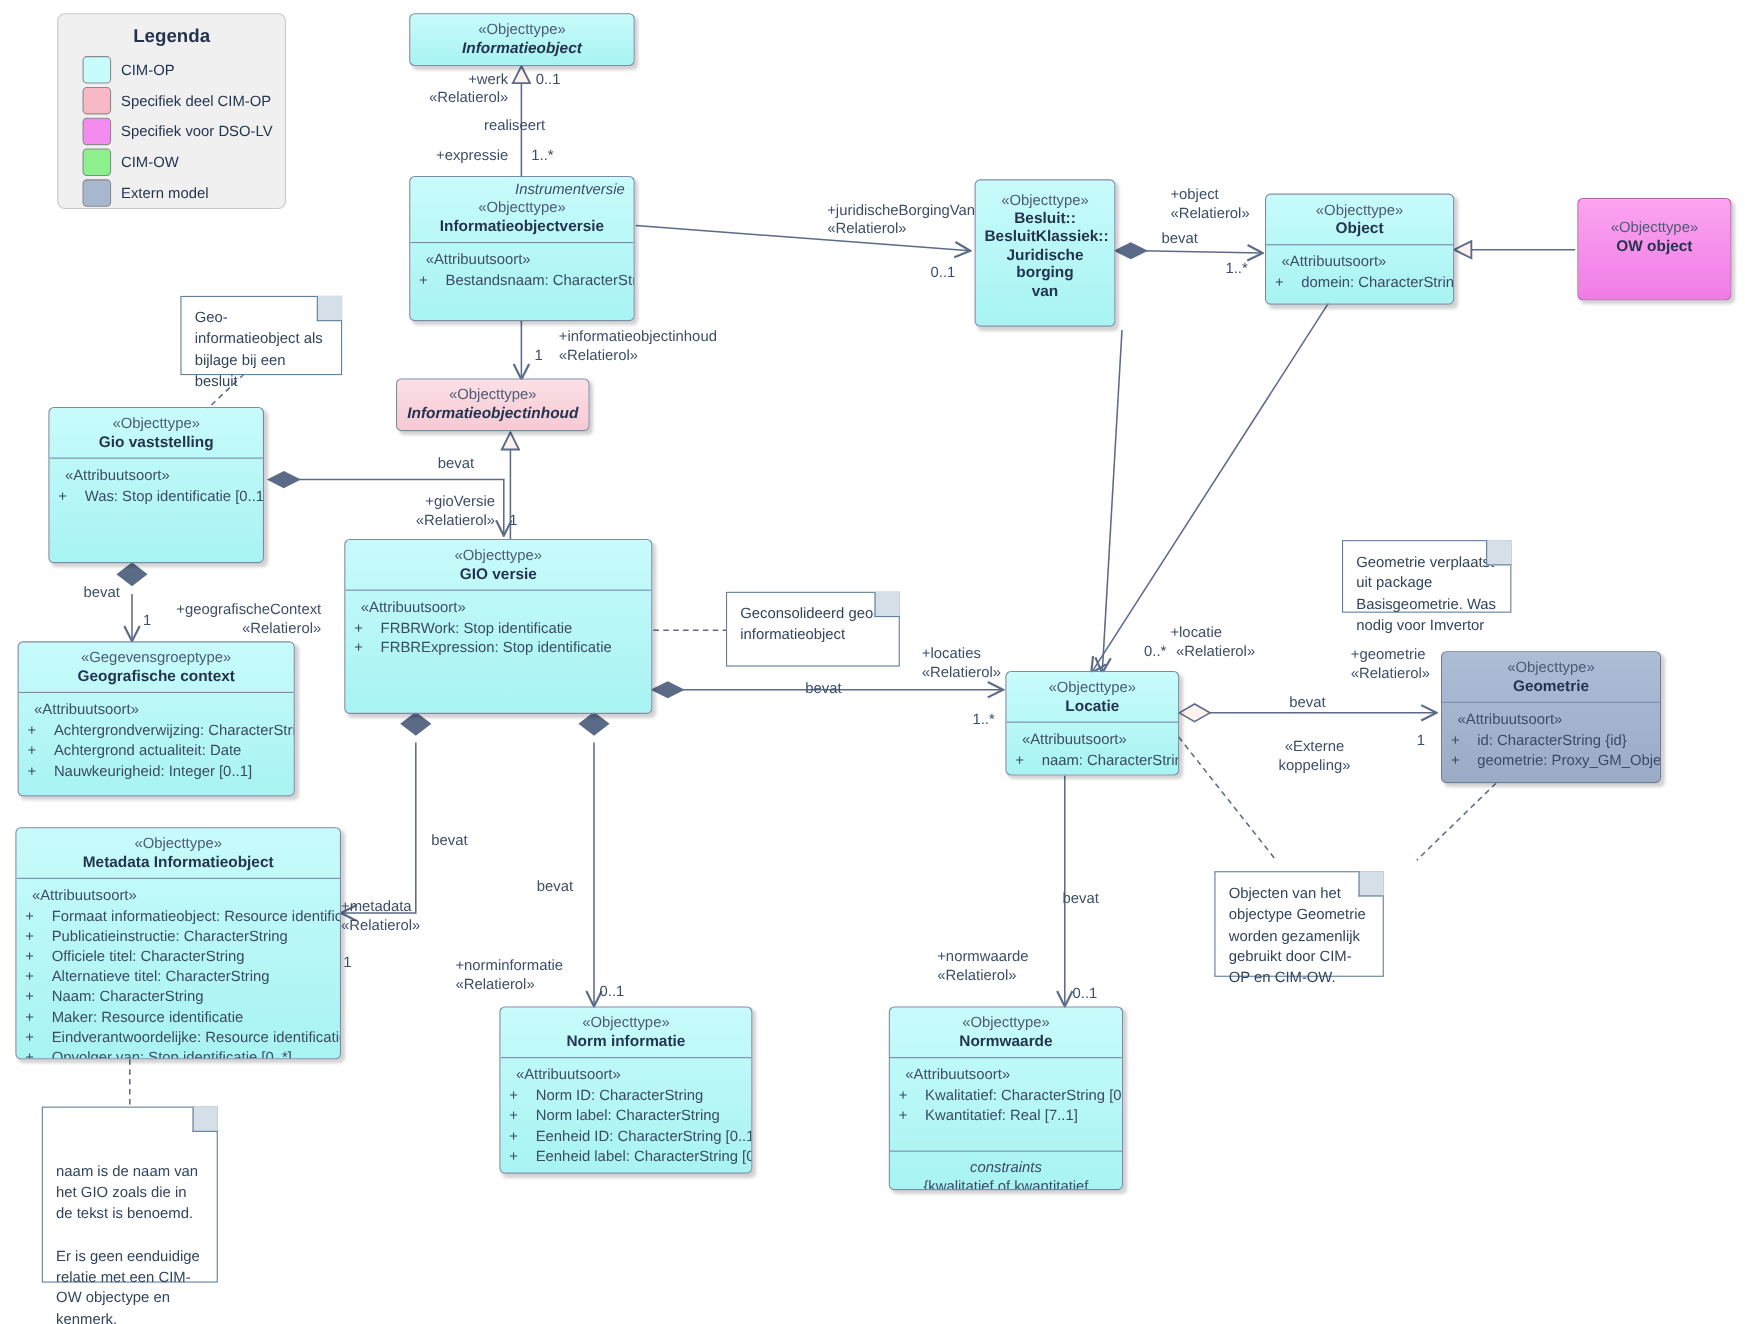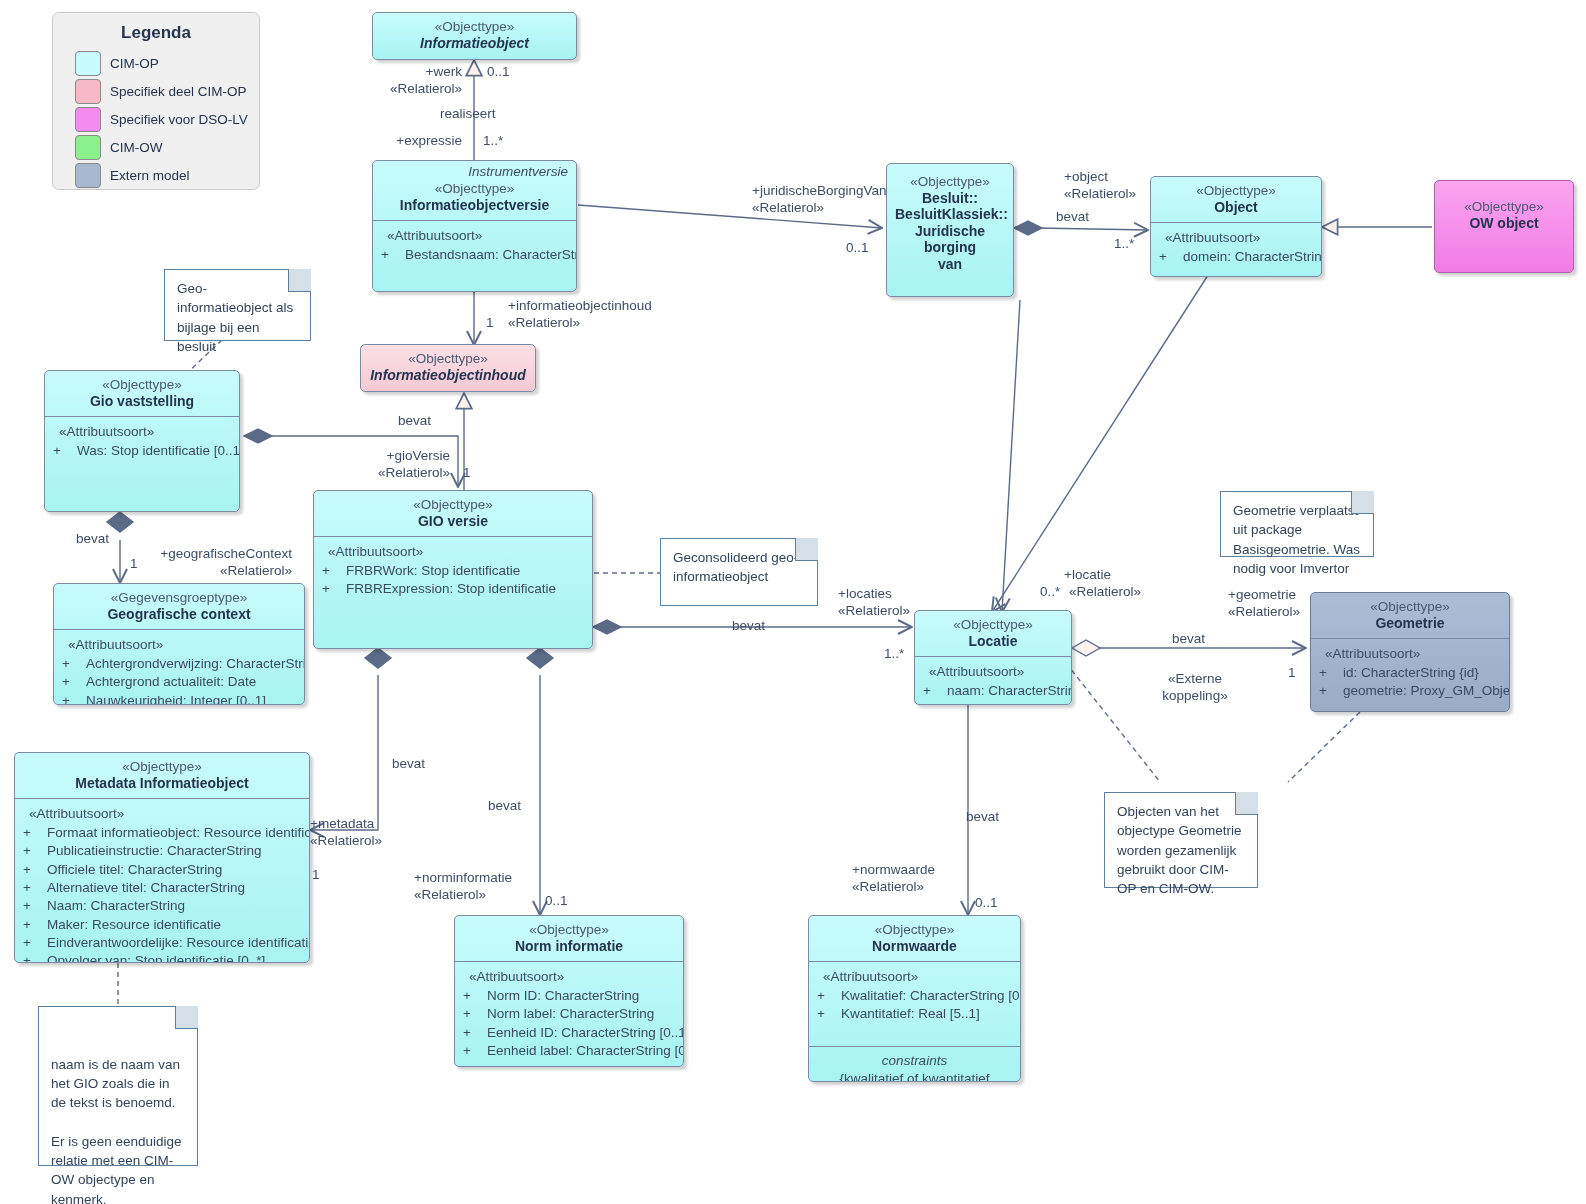--- a/index.html
+++ b/index.html
@@ -209,21 +209,21 @@
     <div class="stereo">«Objecttype»</div>
     <div class="cname">GIO versie</div>
   </div>
   <div class="sep attrs">
     <div class="ster">«Attribuutsoort»</div>
     <div class="row"><span class="pm">+</span><span>FRBRWork: Stop identificatie</span></div>
     <div class="row"><span class="pm">+</span><span>FRBRExpression: Stop identificatie</span></div>
   </div>
 </div>
 
-<div class="cls cim" style="left:16px;top:583px;width:252px;height:122px;margin-left:37px;">
+<div class="cls cim" style="left:16px;top:583px;width:252px;height:141px;">
   <div class="hdr">
     <div class="stereo">«Gegevensgroeptype»</div>
     <div class="cname">Geografische context</div>
   </div>
   <div class="sep attrs">
     <div class="ster">«Attribuutsoort»</div>
     <div class="row"><span class="pm">+</span><span>Achtergrondverwijzing: CharacterString</span></div>
     <div class="row"><span class="pm">+</span><span>Achtergrond actualiteit: Date</span></div>
     <div class="row"><span class="pm">+</span><span>Nauwkeurigheid: Integer [0..1]</span></div>
   </div>
@@ -262,21 +262,21 @@
 </div>
 
 <div class="cls cim" style="left:808px;top:915px;width:213px;height:167px;">
   <div class="hdr">
     <div class="stereo">«Objecttype»</div>
     <div class="cname">Normwaarde</div>
   </div>
   <div class="sep attrs">
     <div class="ster">«Attribuutsoort»</div>
     <div class="row"><span class="pm">+</span><span>Kwalitatief: CharacterString [0..1]</span></div>
-    <div class="row"><span class="pm">+</span><span>Kwantitatief: Real [5..1]</span></div>
+    <div class="row"><span class="pm">+</span><span>Kwantitatief: Real [7..1]</span></div>
   </div>
   <div class="sep constr">
     <div class="ttl">constraints</div>
     <div>{kwalitatief of kwantitatief ingevuld}</div>
   </div>
 </div>
 
 <div class="cls cim" style="left:914px;top:610px;width:158px;height:95px;">
   <div class="hdr">
     <div class="stereo">«Objecttype»</div>

